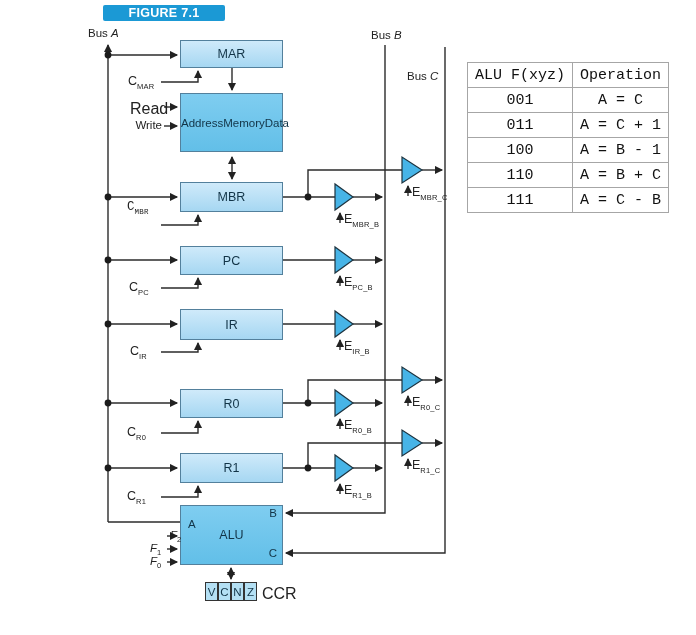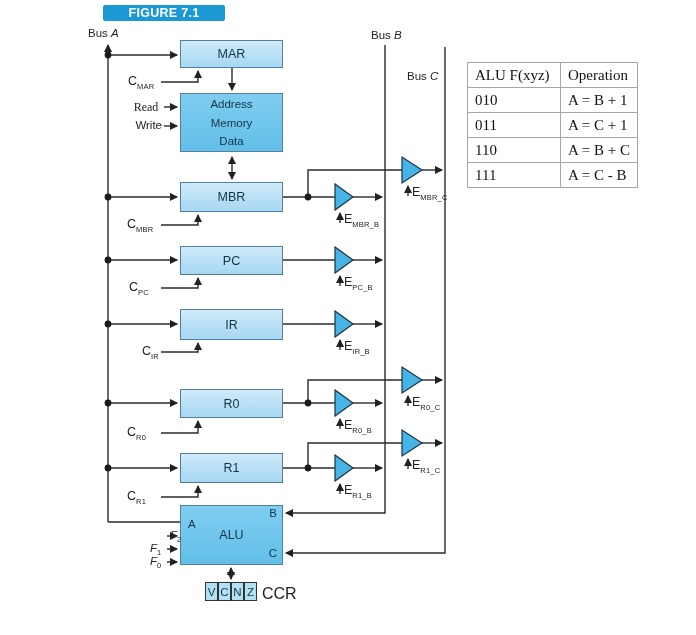--- a/index.html
+++ b/index.html
@@ -13,29 +13,29 @@
   .dark{background:linear-gradient(180deg,#7fcdf0 0%,#62bfe8 100%);}
   .banner{position:absolute;z-index:3;background:#1b99d5;color:#fff;font-weight:bold;
           font-size:12.5px;display:flex;align-items:center;justify-content:center;
           border-radius:2px;letter-spacing:.3px;}
   .lbl{position:absolute;z-index:3;font-size:11.5px;color:#222;white-space:nowrap;}
   .lbl i{font-style:italic;}
   .sig{position:absolute;z-index:3;font-size:12.5px;color:#222;white-space:nowrap;}
   .sig sub{font-size:7.5px;letter-spacing:.2px;}
   .fin{position:absolute;z-index:3;font-size:11.5px;font-style:italic;color:#222;}
   .fin sub{font-size:7.5px;font-style:normal;}
-  .memcol{flex-direction:column;justify-content:space-between;padding:4px 0;font-size:11.5px;}
+  .memcol{flex-direction:row;justify-content:space-between;padding:4px 0;font-size:11.5px;}
   .aluport{position:absolute;font-size:11.5px;color:#123447;}
   .ccrbox{position:absolute;z-index:2;width:13px;height:19px;border:1px solid #333;
           background:#b4e0f4;box-sizing:border-box;display:flex;align-items:center;
           justify-content:center;font-size:11.5px;color:#123447;}
   table.alutab{position:absolute;left:467px;top:62px;z-index:3;border-collapse:collapse;
           font-family:"Liberation Serif",serif;font-size:15px;color:#111;background:#fff;}
   table.alutab th,table.alutab td{border:1px solid #a6a6a6;font-weight:normal;
-          text-align:left;padding:1px 7px;height:22px;white-space:nowrap;}
+          text-align:center;padding:1px 7px;height:22px;white-space:nowrap;font-family:Liberation Mono, monospace;}
   table.alutab th:first-child,table.alutab td:first-child{width:78px;}
   table.alutab th:last-child,table.alutab td:last-child{width:62px;border-radius:9px;}
 </style>
 </head>
 <body>
 
 <div id="stage">
 
   <svg id="wires" width="696" height="635" viewBox="0 0 696 635">
     <defs>
@@ -169,30 +169,30 @@
       <span>R1</span>
     </div>
 
   <div class="box dark" style="left:180px;top:505px;width:103px;height:60px;">
     <span>ALU</span>
     <span class="aluport" style="left:7px;top:12px;">A</span>
     <span class="aluport" style="right:5px;top:1px;">B</span>
     <span class="aluport" style="right:5px;top:41px;">C</span>
   </div>
 
-  <div class="sig" style="left:130px;top:100px;width:32px;text-align:center;font-size:12px;font-family:Liberation Serif, serif;">Read</div>
+  <div class="sig" style="left:130px;top:100px;width:32px;text-align:left;font-size:16px;">Read</div>
   <div class="sig" style="left:128px;top:119px;width:34px;text-align:right;font-size:11.5px;">Write</div>
 
   <div class="sig" style="left:128px;top:74px;">
     <span>C</span><sub>MAR</sub></div>
-  <div class="sig" style="left:127px;top:217px;">
+  <div class="sig" style="left:127px;top:200px;font-family:Liberation Mono, monospace;">
     <span>C</span><sub>MBR</sub></div>
   <div class="sig" style="left:129px;top:280px;">
     <span>C</span><sub>PC</sub></div>
-  <div class="sig" style="left:130px;top:344px;margin-left:12px;">
+  <div class="sig" style="left:130px;top:344px;">
     <span>C</span><sub>IR</sub></div>
   <div class="sig" style="left:127px;top:425px;">
     <span>C</span><sub>R0</sub></div>
   <div class="sig" style="left:127px;top:489px;">
     <span>C</span><sub>R1</sub></div>
 
   <div class="sig" style="left:344px;top:212px;">
     <span>E</span><sub>MBR_B</sub></div>
   <div class="sig" style="left:344px;top:275px;">
     <span>E</span><sub>PC_B</sub></div>
@@ -233,28 +233,32 @@
 
   <table class="alutab">
     <thead>
       <tr>
         <th>ALU F(xyz)</th>
         <th>Operation</th>
       </tr>
     </thead>
     <tbody>
       <tr>
-        <td>010</td>
-        <td>A = B + 1</td>
+        <td>001</td>
+        <td>A = C</td>
         </tr>
       <tr>
         <td>011</td>
         <td>A = C + 1</td>
         </tr>
       <tr>
+        <td>100</td>
+        <td>A = B - 1</td>
+        </tr>
+      <tr>
         <td>110</td>
         <td>A = B + C</td>
         </tr>
       <tr>
         <td>111</td>
         <td>A = C - B</td>
         </tr>
     </tbody>
   </table>
 

